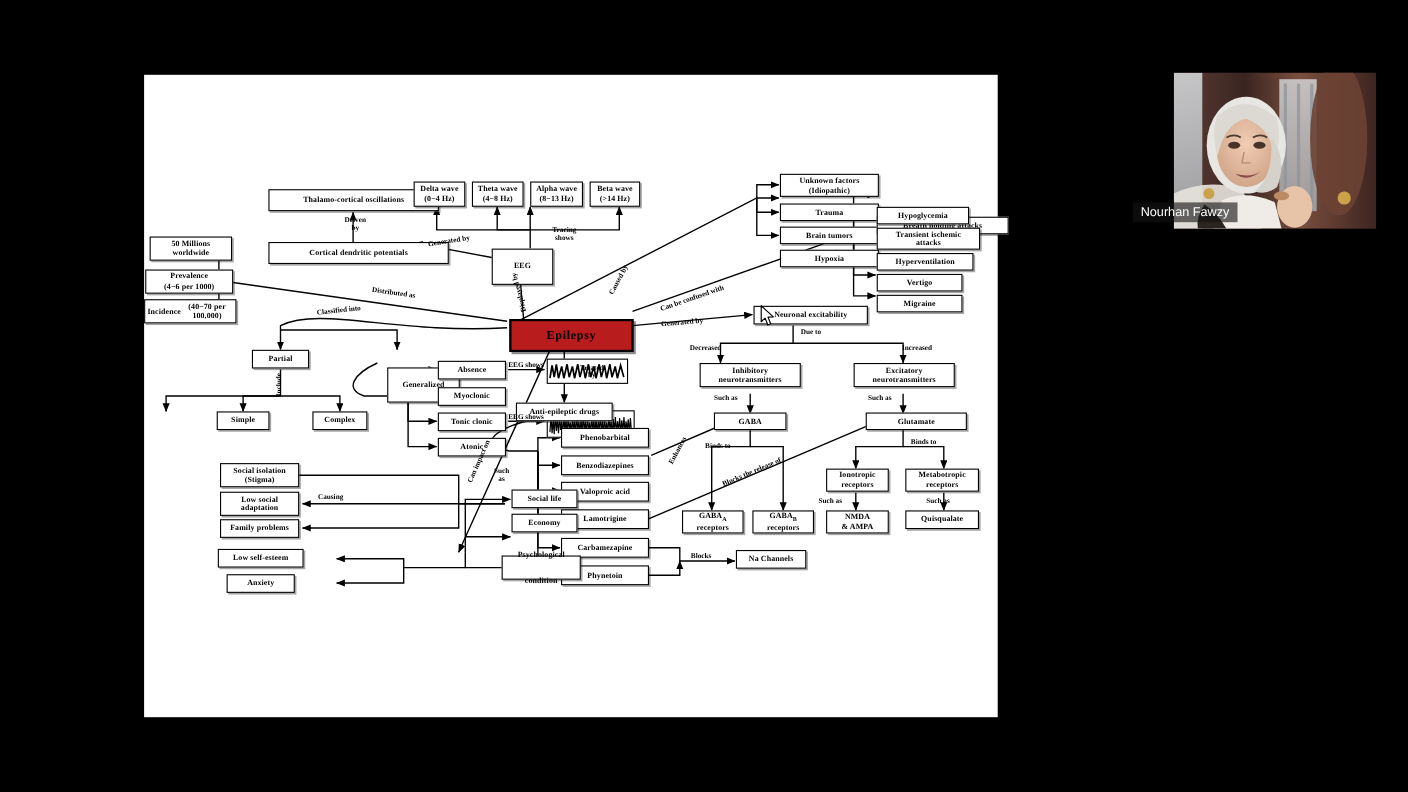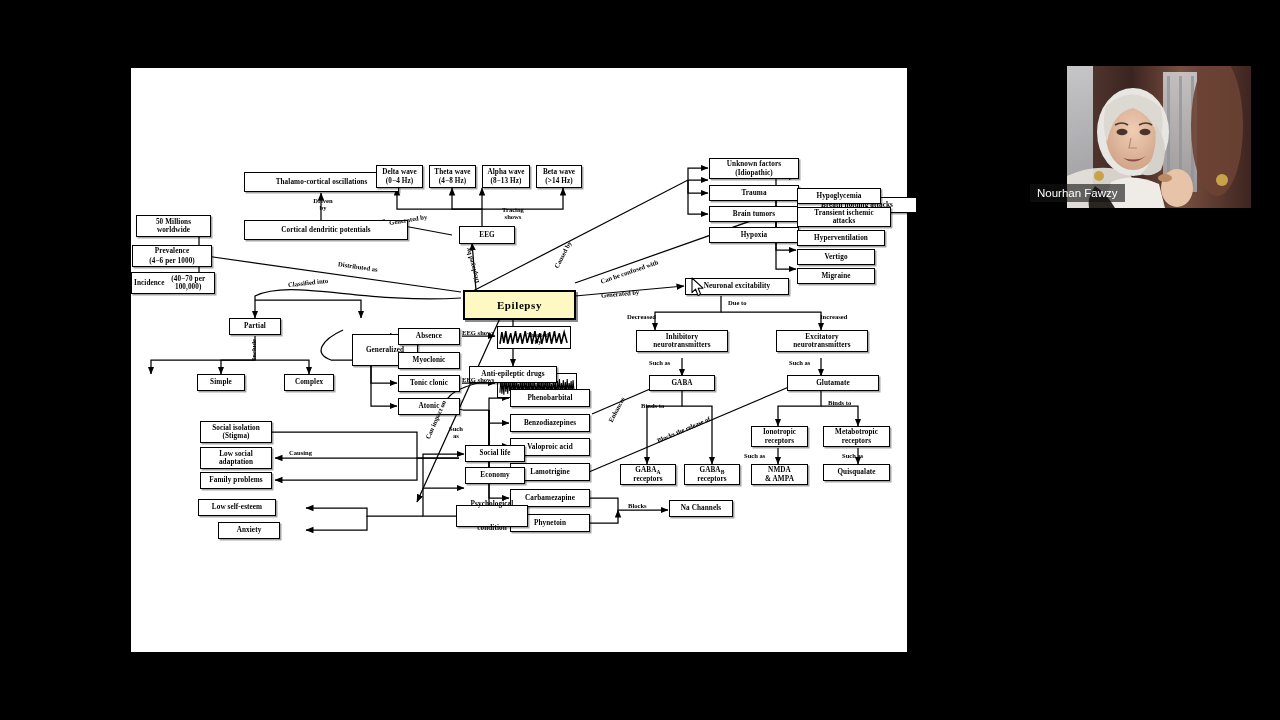--- a/index.html
+++ b/index.html
@@ -9,21 +9,21 @@
   
   #canvas{position:absolute;left:131px;top:68px;width:776px;height:584px;background:#fff;}
   #svg{position:absolute;left:0;top:0;width:776px;height:584px;}
 
   .nd{position:absolute;box-sizing:border-box;border:1px solid #000;background:#fff;
       display:flex;align-items:center;justify-content:center;text-align:center;
       font-family:"Liberation Serif",serif;font-weight:bold;color:#000;
       font-size:7.2px;line-height:1.12;letter-spacing:.1px;padding:1px 2px;
       box-shadow:1.5px 1.5px 0 rgba(0,0,0,.35);}
   .nd.plain{box-shadow:none;}
-  .nd.center{border:2.5px solid #000;background:#fef9c3;font-size:11px;letter-spacing:.6px;
+  .nd.center{border:2.5px solid #000;background:#b91c1c;font-size:11px;letter-spacing:.6px;
       box-shadow:2px 2px 0 rgba(0,0,0,.45);}
   .nd.wave{padding:0;background:#fff;}
   .sub{font-size:5.6px;vertical-align:sub;font-weight:bold;}
 
   .lbl{position:absolute;font-family:"Liberation Serif",serif;font-weight:bold;
        color:#000;font-size:6.6px;line-height:1.1;text-align:center;white-space:nowrap;}
   .lbl.two{white-space:normal;}
 
   
   #cam{position:absolute;left:1067px;top:66px;width:184px;height:142px;
@@ -167,21 +167,21 @@
     </div>
     <div class="nd" style="left:351px;top:97px;width:48px;height:23px;flex-direction:column;">
       <span>Alpha wave</span>
       <span>(8−13 Hz)</span>
     </div>
     <div class="nd" style="left:405px;top:97px;width:46px;height:23px;flex-direction:column;">
       <span>Beta wave</span>
       <span>(&gt;14 Hz)</span>
     </div>
 
-    <div class="nd" style="left:328px;top:158px;width:56px;height:18px;">EEG</div>
+    <div class="nd" style="left:316px;top:158px;width:56px;height:33px;">EEG</div>
 
     <div class="nd" style="left:578px;top:90px;width:90px;height:21px;flex-direction:column;">
       <span>Unknown factors</span>
       <span>(Idiopathic)</span>
     </div>
     <div class="nd" style="left:578px;top:117px;width:90px;height:16px;">Trauma</div>
     <div class="nd" style="left:578px;top:138px;width:90px;height:16px;">Brain tumors</div>
     <div class="nd" style="left:578px;top:159px;width:90px;height:16px;">Hypoxia</div>
 
     <div class="nd" style="left:666px;top:101px;width:120px;height:16px;margin-top:28px;">Breath holding attacks</div>
@@ -272,21 +272,21 @@
     <div class="nd" style="left:69px;top:353px;width:72px;height:22px;flex-direction:column;">
       <span>Social isolation</span>
       <span>(Stigma)</span>
     </div>
     <div class="nd" style="left:69px;top:379px;width:72px;height:22px;flex-direction:column;">
       <span>Low social</span>
       <span>adaptation</span>
     </div>
     <div class="nd" style="left:69px;top:404px;width:72px;height:17px;">Family problems</div>
     <div class="nd" style="left:67px;top:431px;width:78px;height:17px;">Low self-esteem</div>
-    <div class="nd" style="left:75px;top:454px;width:62px;height:17px;margin-left:12px;">Anxiety</div>
+    <div class="nd" style="left:75px;top:454px;width:62px;height:17px;">Anxiety</div>
 
     <div class="lbl two" style="left:172px;top:129px;width:40px;">
       <span>Driven</span><br>
       <span>by</span>
     </div>
     <div class="lbl" style="left:258px;top:148px;transform:rotate(-9deg);">Generated by</div>
     <div class="lbl two" style="left:361px;top:138px;width:42px;">
       <span>Tracing</span><br>
       <span>shows</span>
     </div>

